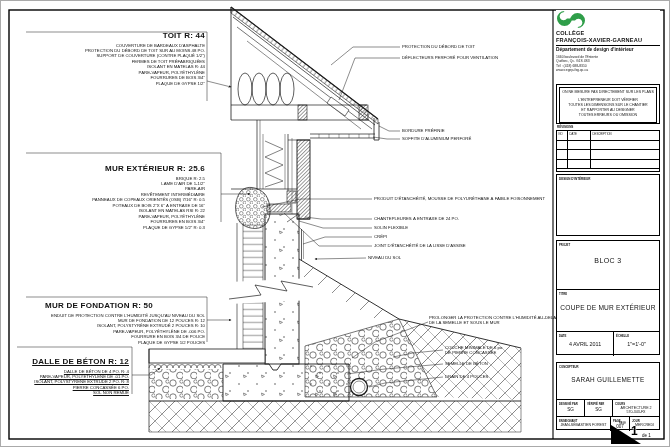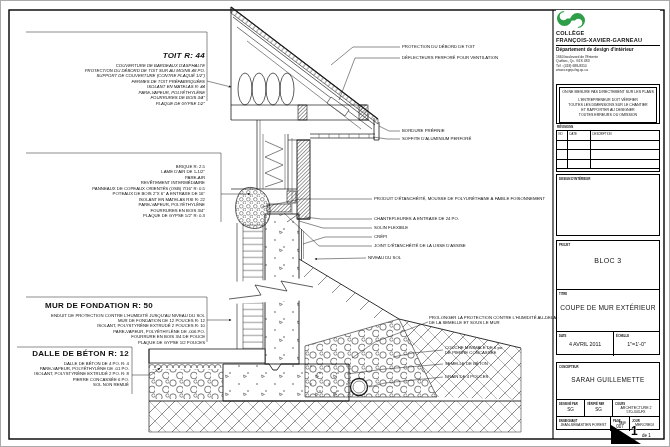--- a/index.html
+++ b/index.html
@@ -208,53 +208,54 @@
       <path d="M371,245 L318,245 L283,212"></path>
       <path d="M365,257 L314,258" marker-end="url(#ah)"></path>
       <path d="M427,321 L374,341 L351,357"></path>
       <path d="M442,349 L412,352 L392,356"></path>
       <path d="M442,363 L384,368 L346,373"></path>
       <path d="M442,376 L384,382 L368,386"></path>
     </g>
   </svg>
 
   <div id="labels-left">
-      <div class="lblock" style="left: 30px; top: 50px; width: 174px; font-style: italic;">
+      <div class="lblock" style="left: 30px; top: 30px; width: 174px;">
         <div class="ltitle">TOIT R: 44</div>
         <div class="lline">COUVERTURE DE BARDEAUX D'ASPHALTE</div>
         <div class="lline">PROTECTION DU DÉBORD DE TOIT SUR AU MOINS 48 PO.</div>
         <div class="lline">SUPPORT DE COUVERTURE (CONTRE PLAQUÉ 1/2")</div>
         <div class="lline">FERMES DE TOIT PRÉFABRIQUÉES</div>
         <div class="lline">ISOLANT EN MATELAS R: 44</div>
         <div class="lline">PARE-VAPEUR, POLYÉTHYLÈNE</div>
         <div class="lline">FOURRURES DE BOIS 3/4"</div>
         <div class="lline">PLAQUE DE GYPSE 1/2"</div>
       </div>
       <div class="lblock" style="left: 30px; top: 163px; width: 174px;">
+        <div class="ltitle">MUR EXTÉRIEUR R: 25.6</div>
         <div class="lline">BRIQUE R: 2.5</div>
         <div class="lline">LAME D'AIR DE 1-1/2"</div>
         <div class="lline">PARE-AIR</div>
         <div class="lline">REVÊTEMENT INTERMÉDIAIRE</div>
         <div class="lline">PANNEAUX DE COPEAUX ORIENTÉS (OSB) 7/16" R: 0.5</div>
         <div class="lline">POTEAUX DE BOIS 2"X 6" À ENTRAXE DE 16"</div>
         <div class="lline">ISOLANT EN MATELAS RSI R: 22</div>
         <div class="lline">PARE-VAPEUR, POLYÉTHYLÈNE</div>
         <div class="lline">FOURRURES EN BOIS 3/4"</div>
         <div class="lline">PLAQUE DE GYPSE 1/2" R: 0.3</div>
       </div>
       <div class="lblock" style="left: 30px; top: 300px; width: 174px;">
         <div class="ltitle left">MUR DE FONDATION R: 50</div>
         <div class="lline">ENDUIT DE PROTECTION CONTRE L'HUMIDITÉ JUSQU'AU NIVEAU DU SOL</div>
         <div class="lline">MUR DE FONDATION DE 12 POUCES R: 12</div>
         <div class="lline">ISOLANT, POLYSTYRÈNE EXTRUDÉ 2 POUCES R: 10</div>
         <div class="lline">PARE-VAPEUR, POLYÉTHYLÈNE DE .006 PO.</div>
         <div class="lline">FOURRURE EN BOIS 3/4 DE POUCE</div>
         <div class="lline">PLAQUE DE GYPSE 1/2 POUCES</div>
       </div>
-      <div class="lblock" style="left: 18px; top: 348px; width: 110px;">
+      <div class="lblock" style="left: 18px; top: 356px; width: 110px; text-decoration: underline;">
         <div class="ltitle">DALLE DE BÉTON R: 12</div>
         <div class="lline">DALLE DE BÉTON DE 4 PO. R: 4</div>
         <div class="lline">PARE-VAPEUR, POLYÉTHYLÈNE DE .01 PO.</div>
         <div class="lline">ISOLANT, POLYSTYRÈNE EXTRUDÉ 2 PO. R: 8</div>
         <div class="lline">PIERRE CONCASSÉE 6 PO.</div>
         <div class="lline">SOL NON REMUÉ</div>
       </div>
     </div>
   <div id="callouts">
       <div class="callout" style="left: 401px; top: 43px;">

